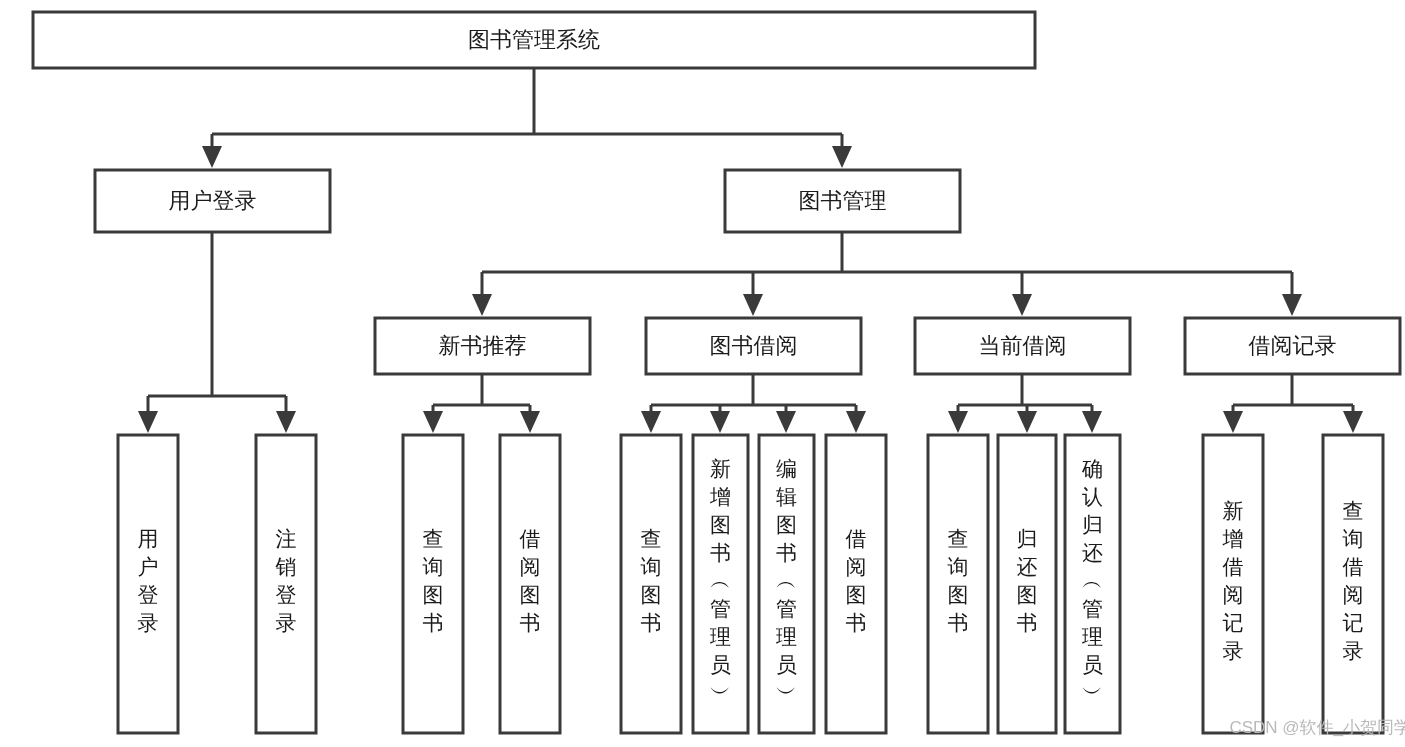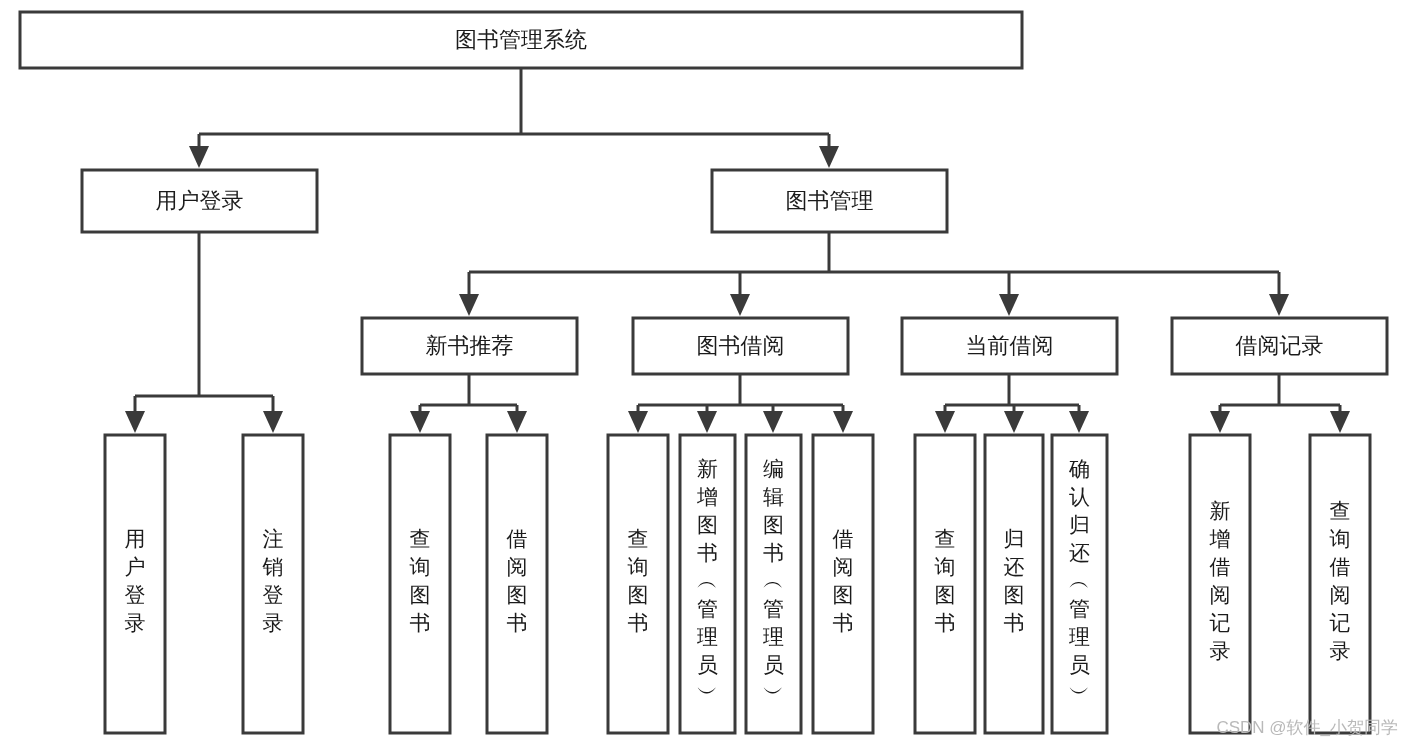--- a/index.html
+++ b/index.html
@@ -12,20 +12,21 @@
     height: 747px;
     overflow: hidden;
     font-family: "Liberation Sans", "DejaVu Sans", sans-serif;
     position: relative;
   }
   #diagram-root {
     position: absolute;
     left: 0; top: 0;
     width: 1294px;
     height: 747px;
+    padding-left: 13px;
   }
   svg { display: block; }
   .node-box {
     fill: #ffffff;
     stroke: #3a3a3a;
     stroke-width: 3;
   }
   .link-line {
     stroke: #3a3a3a;
     stroke-width: 3;

